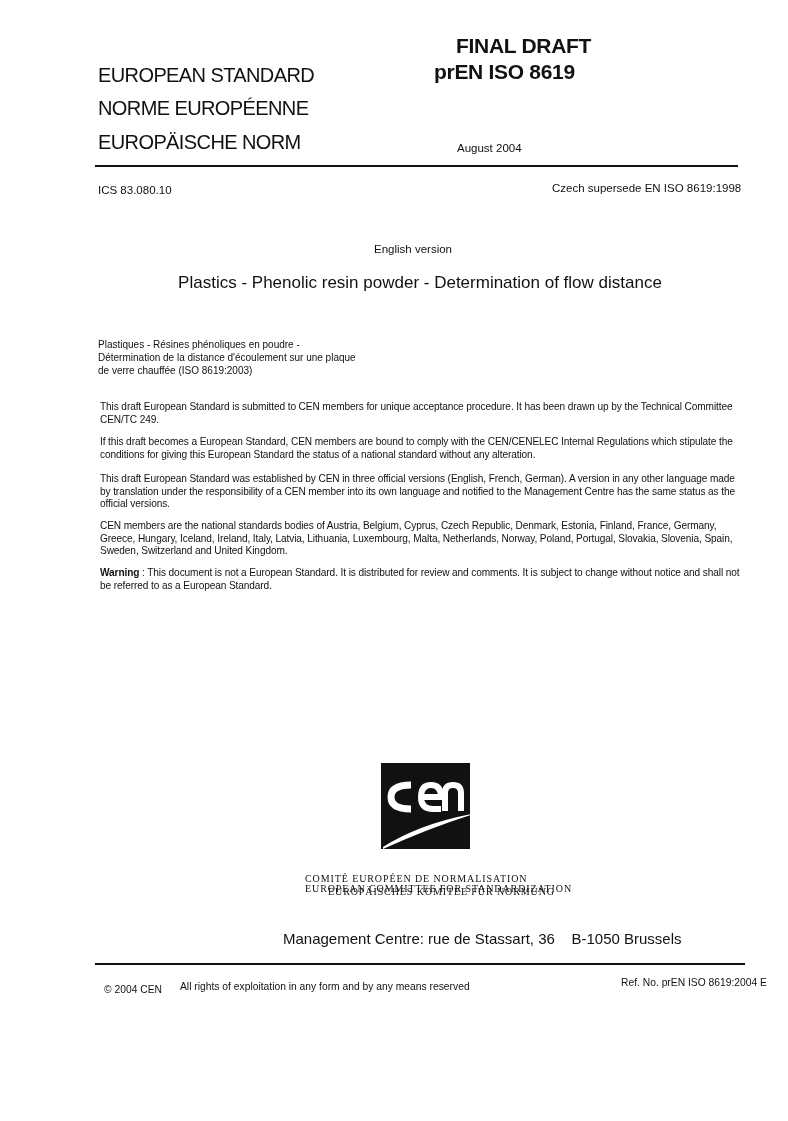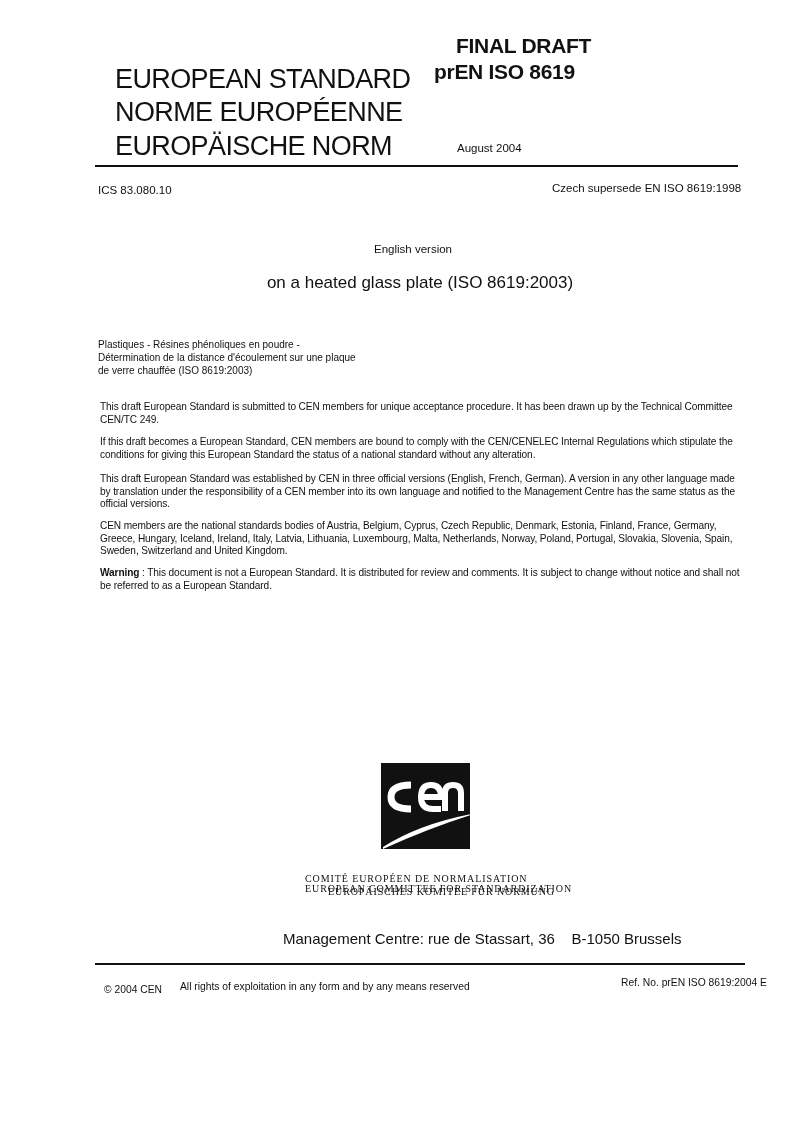--- a/index.html
+++ b/index.html
@@ -1,18 +1,18 @@
 <!DOCTYPE html>
 <html><head>
 <meta charset="utf-8">
 <style>
   html, body { margin: 0; padding: 0; background: #ffffff; }
   body { width: 788px; height: 1121px; position: relative; overflow: hidden; font-family: "Liberation Sans", sans-serif; color: #111; }
   .abs { position: absolute; white-space: nowrap; }
-  .std-name { font-size: 27px; letter-spacing: -0.6px; left: 115px; }
+  .std-name { font-size: 20px; letter-spacing: -0.6px; left: 98px; }
   .draft { font-weight: bold; font-size: 21px; letter-spacing: -0.3px; }
   .small { font-size: 11.5px; }
   .rule { position: absolute; height: 2px; background: #111; }
   .title { font-size: 17px; text-align: center; left: 150px; width: 540px; line-height: 21px; white-space: normal; }
   .fr-title { font-size: 10px; text-align: left; width: 260px; left: 98px; line-height: 13px; white-space: normal; }
   .para { position: absolute; left: 100px; width: 640px; font-size: 10.1px; line-height: 12.5px; white-space: normal; letter-spacing: -0.1px; }
   .logo { position: absolute; left: 381px; top: 763px; width: 89px; height: 86px; }
   .committee { font-family: "Liberation Serif", serif; font-size: 10px; letter-spacing: 0.9px; left: 305px; line-height: 13px; }
   .mgmt { font-weight: normal; font-size: 15px; left: 283px; top: 930px; }
   .foot { font-size: 10.3px; line-height: 13px; }
@@ -30,21 +30,21 @@
 <div class="abs small" style="left:457px; top:142px;">August 2004</div>
 
 <div class="rule" style="left:95px; top:165px; width:643px;"></div>
 
 <div class="abs small" style="left:98px; top:184px;">ICS 83.080.10</div>
 <div class="abs small" style="left:552px; top:182px;">Czech supersede EN ISO 8619:1998</div>
 
 <div class="abs small" style="left:374px; top:243px;">English version</div>
 
 <div class="abs title" style="top:272px;">
-  <div>on a heated glass plate (ISO 8619:2003)</div>
+  <div>Plastics - Phenolic resin powder - Determination of flow distance</div>
 </div>
 
 <div class="abs fr-title" style="top:338px;">
   <div>Plastiques - Résines phénoliques en poudre -</div>
   <div>Détermination de la distance d'écoulement sur une plaque</div>
   <div>de verre chauffée (ISO 8619:2003)</div>
 </div>
 
 <div class="para" style="top:401px;">This draft European Standard is submitted to CEN members for unique acceptance procedure. It has been drawn up by the Technical Committee CEN/TC 249.</div>
 <div class="para" style="top:436px;">If this draft becomes a European Standard, CEN members are bound to comply with the CEN/CENELEC Internal Regulations which stipulate the conditions for giving this European Standard the status of a national standard without any alteration.</div>

